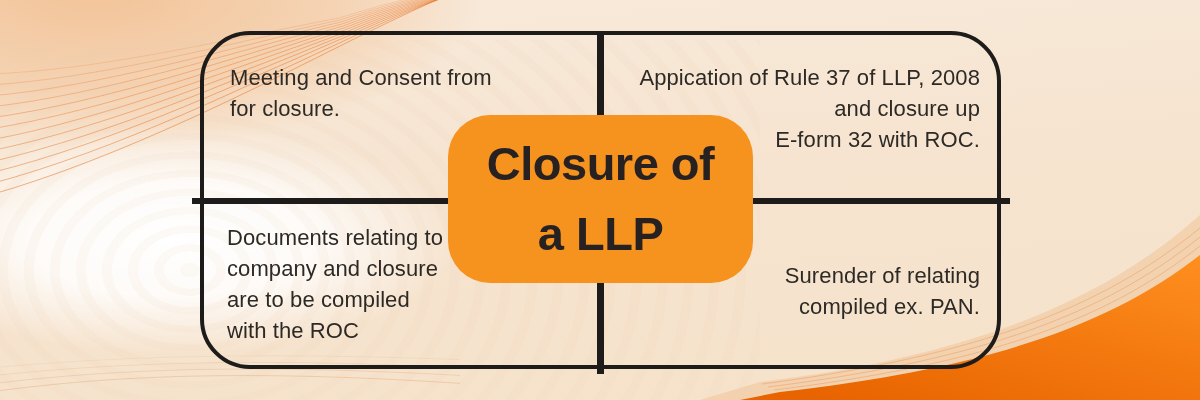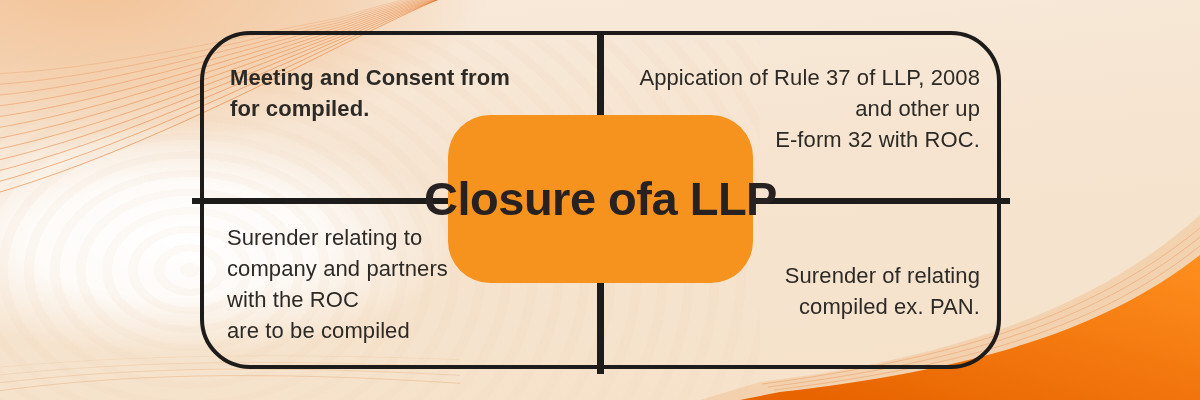--- a/index.html
+++ b/index.html
@@ -51,30 +51,30 @@
     position: absolute; left: 192px; top: 198px; width: 818px; height: 6px;
     background: #1E1C1A; z-index: 5;
   }
 
   
   .q-text {
     position: absolute; z-index: 6;
     font-size: 22px; line-height: 31px; font-weight: 500;
     color: #2D2A26; letter-spacing: 0.1px;
   }
-  .q-top-left     { left: 230px; top: 62px;  text-align: left; font-weight: bold;  }
+  .q-top-left     { left: 230px; top: 62px;  text-align: left;  }
   .q-top-right    { right: 220px; top: 62px; text-align: right; }
   .q-bottom-left  { left: 227px; top: 222px; text-align: left;  }
   .q-bottom-right { right: 220px; top: 260px; text-align: right; }
 
   
   .center-card {
     position: absolute; left: 448px; top: 115px; width: 305px; height: 168px;
     background: #F6921E; border-radius: 42px; z-index: 7;
-    display: flex; align-items: center; justify-content: center;
+    display: flex; flex-direction: column; align-items: center; justify-content: center;
   }
   .center-card .title-line {
     font-size: 47px; font-weight: bold; line-height: 70px;
     color: #272221; letter-spacing: -0.5px; white-space: nowrap;
   }
 </style>
 </head>
 <body>
 
 <div class="canvas">
@@ -124,34 +124,34 @@
       <path d="M-10,48 C120,36 260,32 470,40" opacity="0.16"></path>
     </g>
   </svg>
 
   <div class="frame"></div>
   <div class="divider-vertical"></div>
   <div class="divider-horizontal"></div>
 
   <div class="q-text q-top-left">
     <div>Meeting and Consent from</div>
-    <div>for compiled.</div>
+    <div>for closure.</div>
   </div>
 
   <div class="q-text q-top-right">
     <div>Appication of Rule 37 of LLP, 2008</div>
-    <div>and other up</div>
+    <div>and closure up</div>
     <div>E-form 32 with ROC.</div>
   </div>
 
   <div class="q-text q-bottom-left">
-    <div>Surender relating to</div>
-    <div>company and partners</div>
+    <div>Documents relating to</div>
+    <div>company and closure</div>
+    <div>are to be compiled</div>
     <div>with the ROC</div>
-    <div>are to be compiled</div>
   </div>
 
   <div class="q-text q-bottom-right">
     <div>Surender of relating</div>
     <div>compiled ex. PAN.</div>
   </div>
 
   <div class="center-card">
     <div class="title-line">Closure of</div>
     <div class="title-line">a LLP</div>

